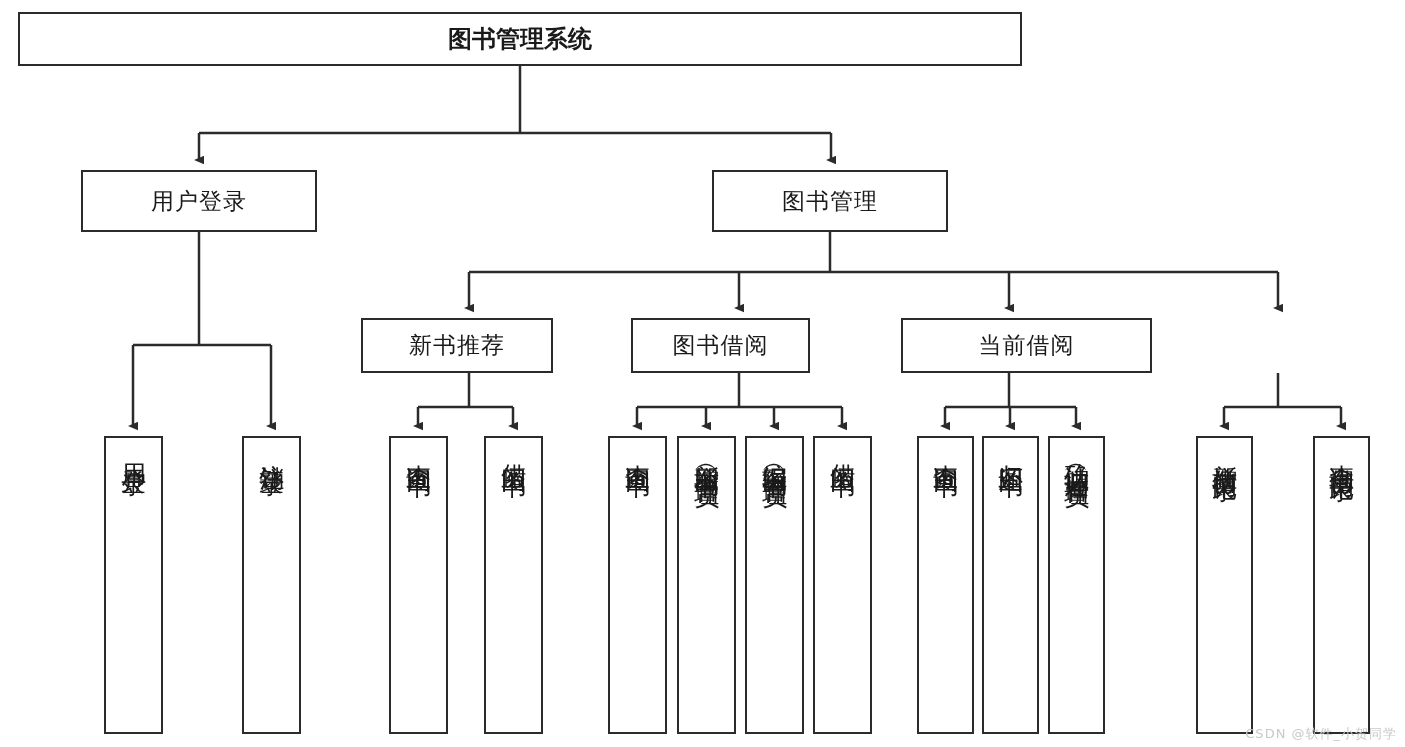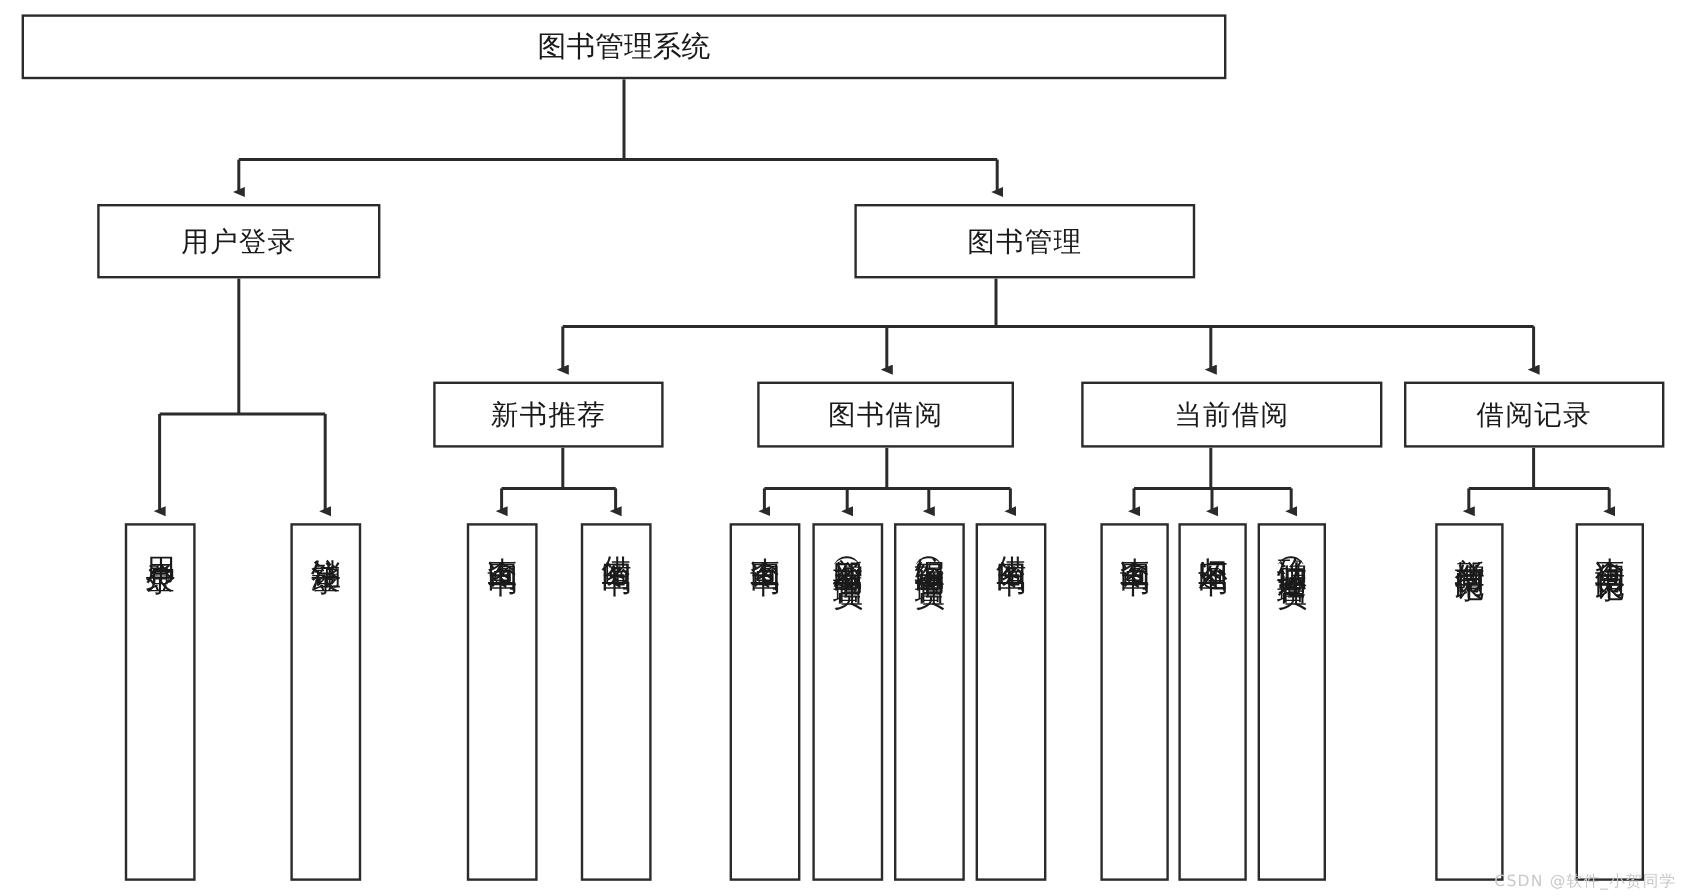--- a/index.html
+++ b/index.html
@@ -11,21 +11,21 @@
     position:absolute;
     box-sizing:border-box;
     border:2.5px solid #2b2b2b;
     background:#ffffff;
     display:flex;
     align-items:center;
     justify-content:center;
     color:#1a1a1a;
   }
   .node.h{font-size:23px;letter-spacing:1px;}
-  .node.root{font-size:24px;}
+  .node.root{font-size:24px;font-weight:bold;}
   .node.leaf{
     align-items:flex-start;
     justify-content:center;
     padding-top:6px;
   }
   .vtext{
     writing-mode:vertical-rl;
     text-orientation:upright;
     font-size:25px;
     line-height:1.18;
@@ -103,35 +103,32 @@
     </g>
   </svg>
 
   <div class="node root" id="node-root" style="left: 18px; top: 12px; width: 1004px; height: 54px;">
     <span>图书管理系统</span>
   </div>
 
   <div class="node h" id="node-l2-0" style="left: 81px; top: 170px; width: 236px; height: 62px;">
     <span>用户登录</span>
   </div>
-  <div class="node h" id="node-l2-1" style="left: 712px; top: 170px; width: 284px; height: 62px; text-align: right;">
+  <div class="node h" id="node-l2-1" style="left: 712px; top: 170px; width: 236px; height: 62px; text-align: right;">
     <span>图书管理</span>
   </div>
 
   <div class="node h" id="node-l3-0" style="left: 361px; top: 318px; width: 192px; height: 55px;">
     <span>新书推荐</span>
   </div>
-  <div class="node h" id="node-l3-1" style="left: 631px; top: 318px; width: 214px; height: 55px;">
+  <div class="node h" id="node-l3-1" style="left: 631px; top: 318px; width: 179px; height: 55px;">
     <span>图书借阅</span>
   </div>
   <div class="node h" id="node-l3-2" style="left: 901px; top: 318px; width: 251px; height: 55px;">
     <span>当前借阅</span>
-  </div>
-  <div class="node h" id="node-l3-3" style="left: 1170px; top: 318px; width: 217px; height: 55px;">
-    <span>借阅记录</span>
   </div>
 
   <div class="node leaf leaf-center" id="leaf-0" style="left: 104px; top: 436px; width: 59px; height: 298px;">
     <span class="vtext">用户登录</span>
   </div>
   <div class="node leaf leaf-center" id="leaf-1" style="left: 242px; top: 436px; width: 59px; height: 298px;">
     <span class="vtext">注销登录</span>
   </div>
   <div class="node leaf leaf-center" id="leaf-2" style="left: 389px; top: 436px; width: 59px; height: 298px;">
     <span class="vtext">查询图书</span>

